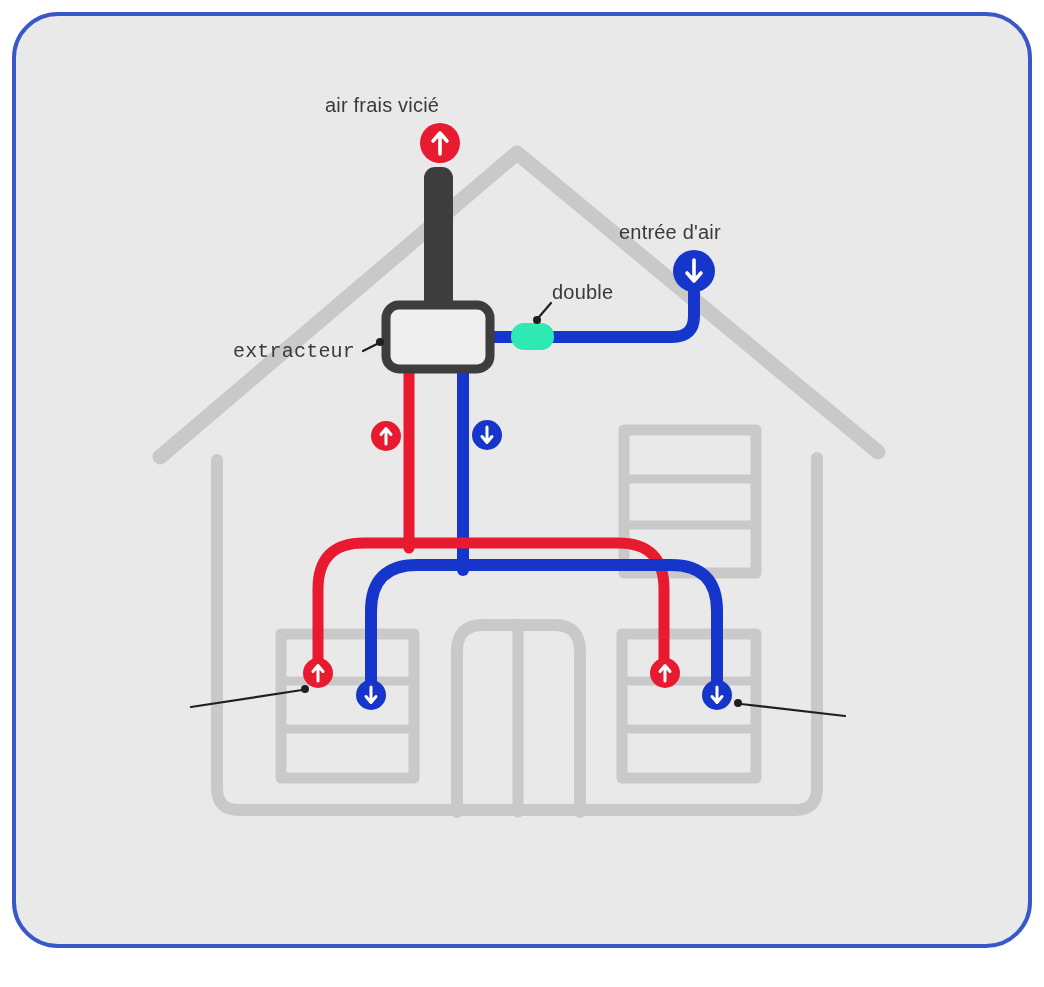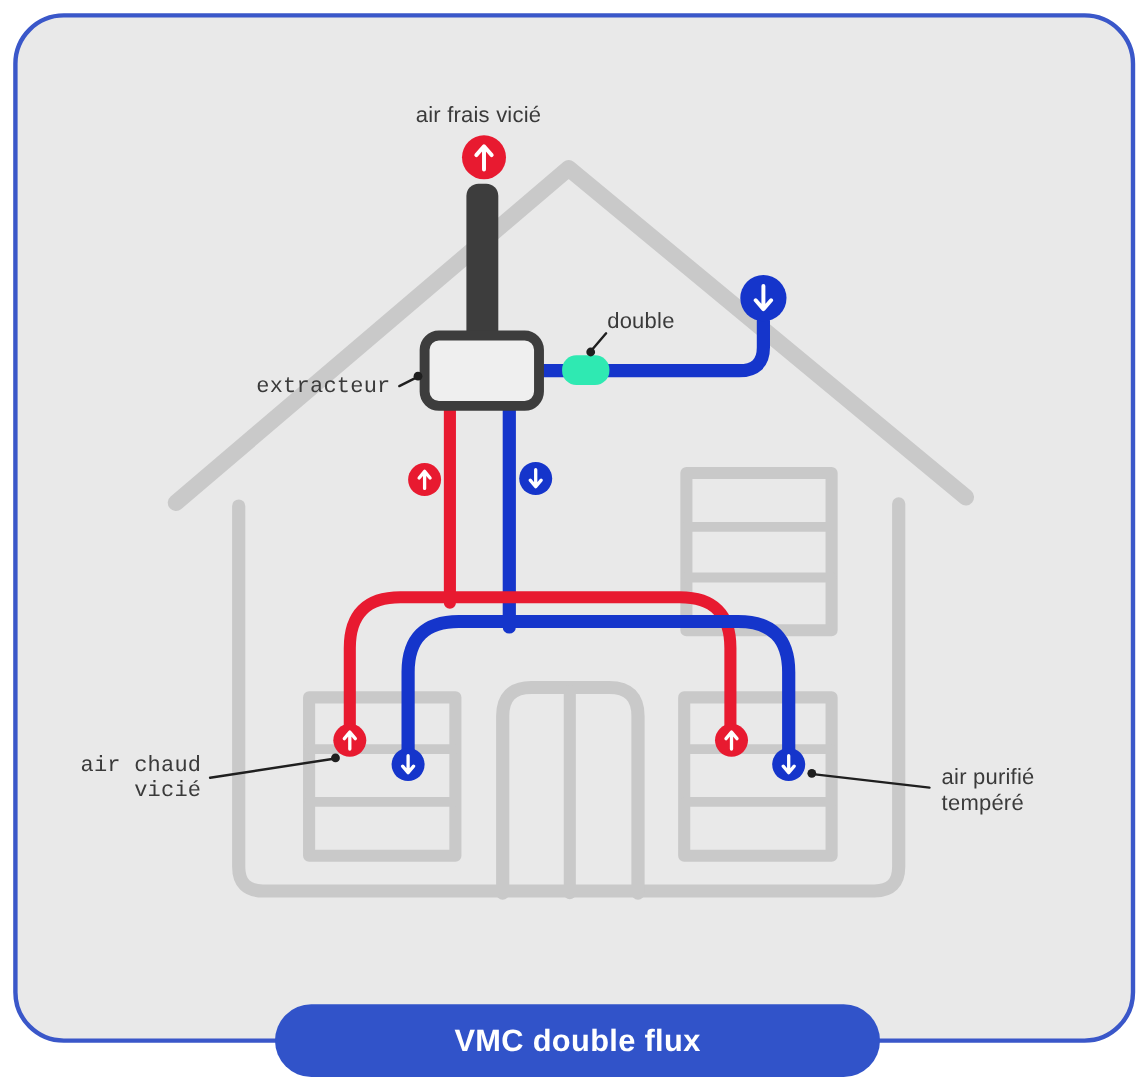--- a/index.html
+++ b/index.html
@@ -22,21 +22,21 @@
   .fill-blue{fill:var(--c-blue);}
   .arrow{stroke:var(--c-white);fill:none;stroke-linecap:round;stroke-linejoin:round;}
   .pointer-line{stroke:var(--c-pointer);stroke-width:2.2;stroke-linecap:round;fill:none;}
   .pointer-dot{fill:var(--c-pointer);}
   .lbl{
     position:absolute;
     color:var(--c-text);
     font-size:20px;line-height:23px;
     letter-spacing:0.2px;
   }
-  .lbl.center{text-align:center;}
+  .lbl.center{text-align:left;}
   .lbl.right{text-align:right;font-family:Liberation Mono, monospace;}
   .banner{
     position:absolute;
     left:250px;top:913px;width:550px;height:66px;
     background:var(--c-pill-bg);
     border-radius:33px;
     color:var(--c-white);
     font-size:28px;font-weight:700;
     text-align:center;line-height:66px;
     letter-spacing:0.3px;
@@ -119,30 +119,22 @@
       <circle class="pointer-dot" cx="537" cy="320" r="4"></circle>
       <path class="pointer-line" d="M191 707 L302 690"></path>
       <circle class="pointer-dot" cx="305" cy="689" r="4"></circle>
       <path class="pointer-line" d="M845 716 L741 704"></path>
       <circle class="pointer-dot" cx="738" cy="703" r="4"></circle>
     </g>
   </svg>
 
   <div class="lbl center" style="left:325px;top:94px;width:220px;">air frais vicié</div>
 
+  <div class="lbl center" style="left:619px;top:221px;width:200px;">entrée d'air</div>
 
   <div class="lbl" style="left:552px;top:281px;width:100px;">double</div>
 
   <div class="lbl right" style="left:205px;top:340px;width:150px;">extracteur</div>
 
-  <div class="lbl right" style="left:33px;top:685px;width:150px;">
-    <div>air chaud</div>
-    <div>vicié</div>
-  </div>
 
-  <div class="lbl" style="left:856px;top:696px;width:160px;">
-    <div>air purifié</div>
-    <div>tempéré</div>
-  </div>
 
-  <div class="banner">VMC double flux</div>
 
 </div>
 
 </body></html>

